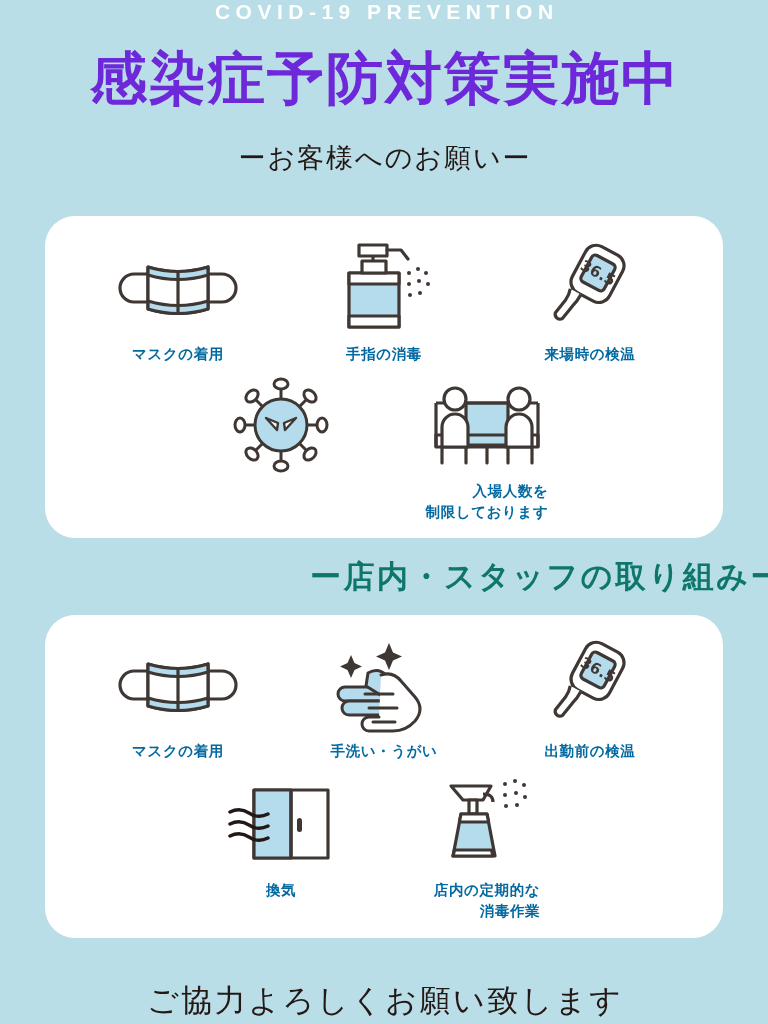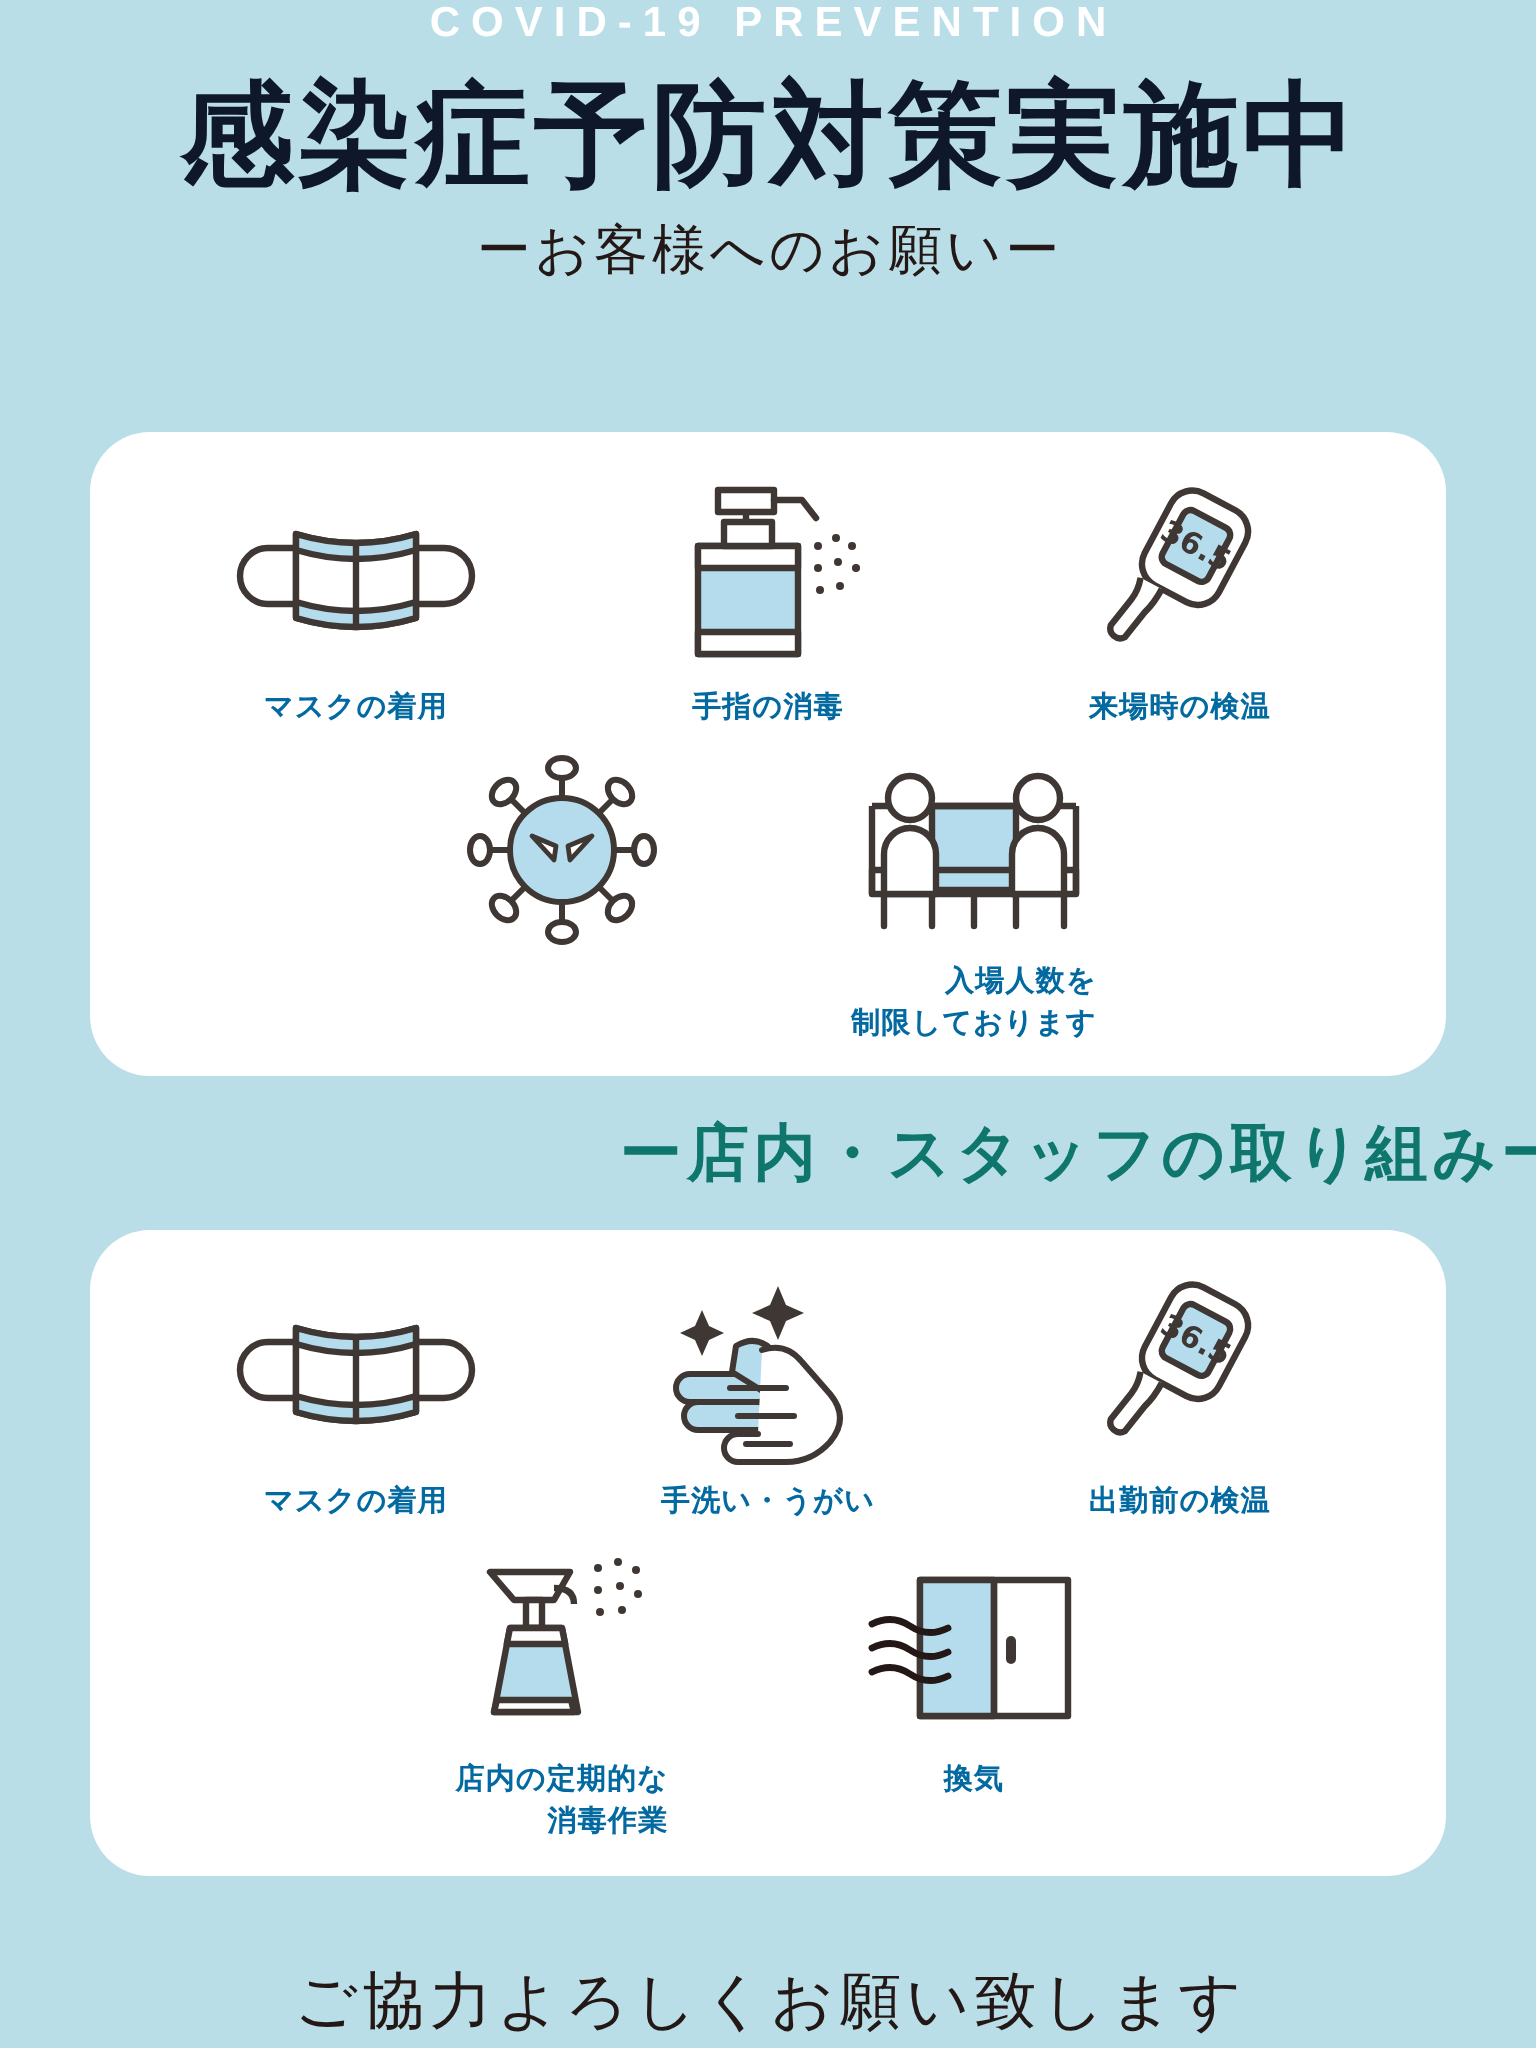--- a/index.html
+++ b/index.html
@@ -17,34 +17,35 @@
   .eyebrow {
     text-align: center;
     color: #ffffff;
     font-size: 21px;
     font-weight: bold;
     letter-spacing: 5.5px;
     text-indent: 5.5px;
   }
   .main-title {
     text-align: center;
-    color: #0f172a;
+    color: #6d28d9;
     font-size: 57px;
     font-weight: bold;
     letter-spacing: 2px;
-    margin-top: 6px;
+    margin-top: 17px;
     text-indent: 2px;
     font-family: "DejaVu Sans", "Liberation Sans", sans-serif;
   }
   .subtitle {
     text-align: center;
     color: #231815;
     font-size: 27px;
     font-weight: 500;
     letter-spacing: 2px;
+    margin-top: 22px;
     text-indent: 2px;
     font-family: "DejaVu Sans", "Liberation Sans", sans-serif;
   }
 
   
   .card {
     position: absolute;
     left: 45px;
     width: 678px;
     background: #ffffff;
@@ -302,20 +303,39 @@
         </svg>
       </div>
       <div class="cap">出勤前の検温</div>
     </div>
   </div>
 
   <div class="row row-2">
 
     <div class="cell">
       <div class="art">
+        <svg width="122" height="96" viewBox="0 0 122 96">
+          <g fill="none" stroke="#3e3733" stroke-width="3.2" stroke-linejoin="round">
+            <rect x="34" y="14" width="74" height="68" fill="#fff"></rect>
+            <rect x="34" y="14" width="37" height="68" fill="#b5dced"></rect>
+            <path d="M71 14 V82"></path>
+            <rect x="77" y="42" width="5" height="14" rx="2.5" fill="#3e3733" stroke="none"></rect>
+          </g>
+          <g fill="none" stroke="#231815" stroke-width="3.4" stroke-linecap="round">
+            <path d="M10 36 q10 -5 19 1 q9 6 19 1"></path>
+            <path d="M10 48 q10 -5 19 1 q9 6 19 1"></path>
+            <path d="M10 60 q10 -5 19 1 q9 6 19 1"></path>
+          </g>
+        </svg>
+      </div>
+      <div class="cap">換気</div>
+    </div>
+
+    <div class="cell">
+      <div class="art">
         <svg width="116" height="100" viewBox="0 0 116 100">
           <g fill="none" stroke="#3e3733" stroke-width="3.2" stroke-linejoin="round">
             <path d="M22 12 H62 l-8 14 H34 Z" fill="#fff"></path>
             <path d="M54 20 q10 0 10 8" fill="none"></path>
             <path d="M40 26 h8 v14 h-8 z" fill="#fff"></path>
             <path d="M32 40 h26 l8 42 H24 Z" fill="#b5dced"></path>
             <path d="M32 40 h26 l1.6 8 H30.4 Z" fill="#fff"></path>
             <path d="M25.5 76 h37 l1.5 6 H24 Z" fill="#fff"></path>
           </g>
           <g fill="#3e3733">
@@ -326,35 +346,16 @@
               <circle cx="87" cy="19" r="2"></circle>
               <circle cx="96" cy="23" r="2"></circle>
             <circle cx="77" cy="32" r="2"></circle>
               <circle cx="88" cy="31" r="2"></circle>
           </g>
         </svg>
       </div>
       <div class="cap">店内の定期的な
 消毒作業</div>
     </div>
-
-    <div class="cell">
-      <div class="art">
-        <svg width="122" height="96" viewBox="0 0 122 96">
-          <g fill="none" stroke="#3e3733" stroke-width="3.2" stroke-linejoin="round">
-            <rect x="34" y="14" width="74" height="68" fill="#fff"></rect>
-            <rect x="34" y="14" width="37" height="68" fill="#b5dced"></rect>
-            <path d="M71 14 V82"></path>
-            <rect x="77" y="42" width="5" height="14" rx="2.5" fill="#3e3733" stroke="none"></rect>
-          </g>
-          <g fill="none" stroke="#231815" stroke-width="3.4" stroke-linecap="round">
-            <path d="M10 36 q10 -5 19 1 q9 6 19 1"></path>
-            <path d="M10 48 q10 -5 19 1 q9 6 19 1"></path>
-            <path d="M10 60 q10 -5 19 1 q9 6 19 1"></path>
-          </g>
-        </svg>
-      </div>
-      <div class="cap">換気</div>
-    </div>
   </div>
 </section>
 
 <div class="footer-title">ご協力よろしくお願い致します</div>
 
 </body></html>

